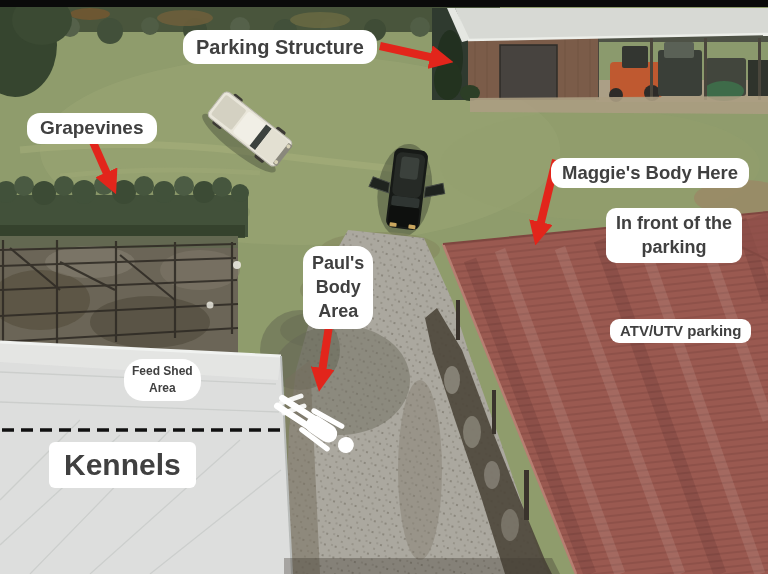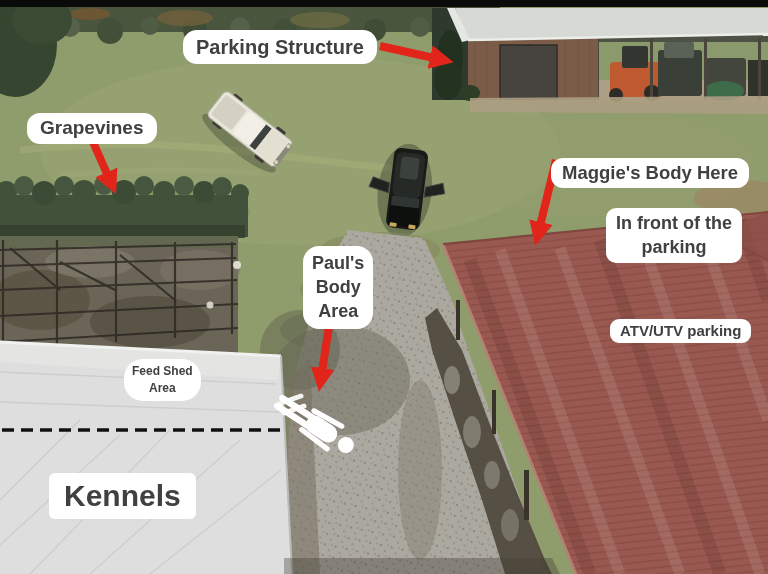--- a/index.html
+++ b/index.html
@@ -12,21 +12,21 @@
     position:absolute;background:#ffffff;color:#404040;font-weight:700;
     white-space:nowrap;line-height:1.2;z-index:6;
   }
   .callout .ln{display:block;text-align:center;}
   .co-parking{left:183px;top:30px;font-size:20px;padding:5px 13px;border-radius:14px;}
   .co-grapevines{left:27px;top:113px;font-size:19px;padding:4px 13px;border-radius:13px;}
   .co-maggie{left:551px;top:142px;font-size:18.5px;padding:4px 11px;border-radius:12px;margin-top:16px;}
   .co-maggie-sub{left:606px;top:172px;font-size:18px;padding:3px 10px;border-radius:10px;line-height:1.35;margin-top:36px;}
   .co-paul{left:295px;top:246px;font-size:18px;padding:6px 9px;border-radius:16px;line-height:1.32;margin-left:8px;}
   .co-feed{left:124px;top:359px;font-size:12px;padding:4px 8px;border-radius:19px;line-height:1.42;}
-  .co-kennels{left:49px;top:473px;font-size:30px;padding:5px 15px;border-radius:6px;}
+  .co-kennels{left:49px;top:442px;font-size:30px;padding:5px 15px;border-radius:6px;}
   .co-hanger{left:504px;top:278px;font-size:26px;padding:6px 15px;border-radius:16px;}
   .co-atv{left:610px;top:319px;font-size:15px;padding:3px 10px;border-radius:9px;}
 </style>
 </head>
 <body>
 
 <div class="photo">
 
   <svg class="layer" width="768" height="574" viewBox="0 0 768 574">
     <defs>

